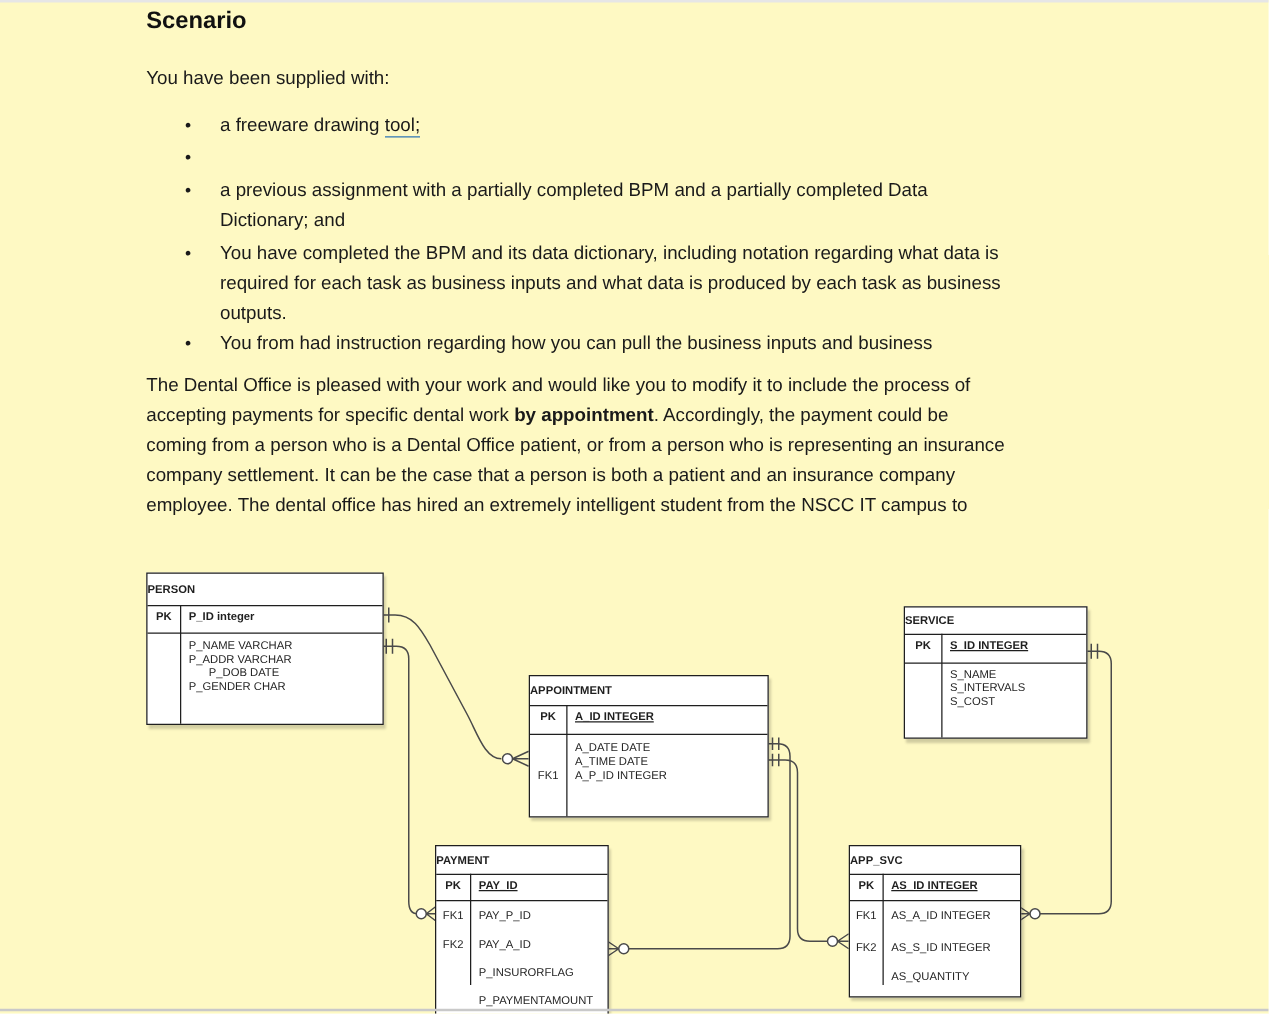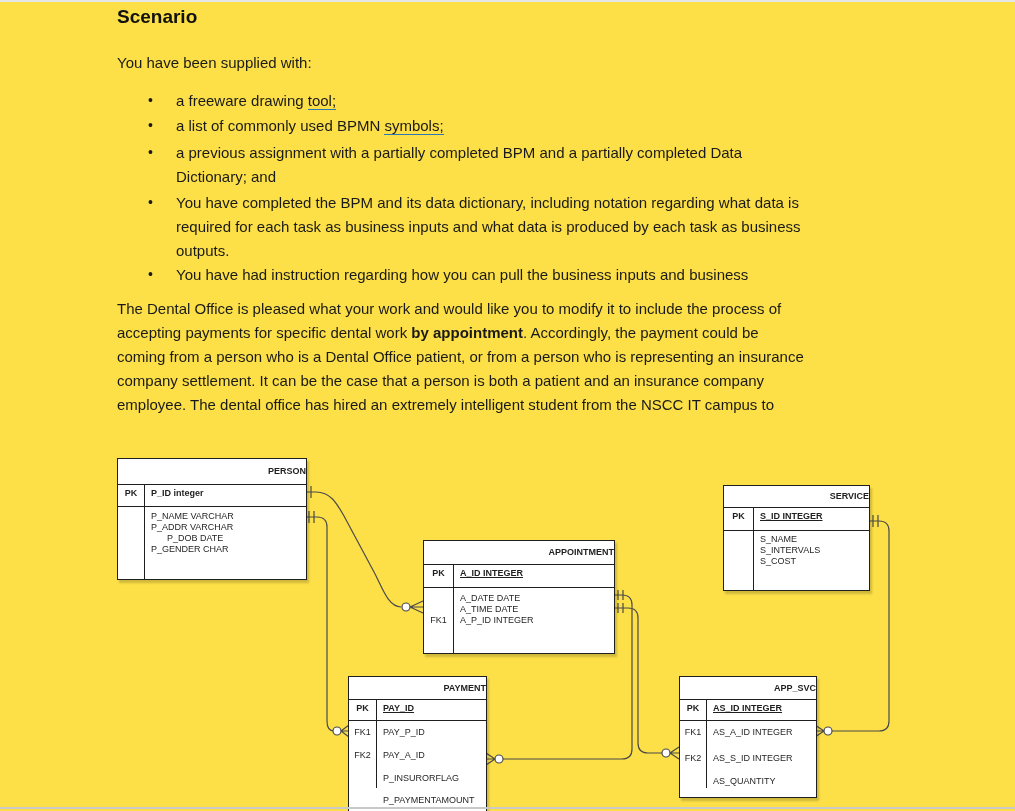--- a/index.html
+++ b/index.html
@@ -1,72 +1,71 @@
 <!DOCTYPE html>
 <html><head>
 <meta charset="utf-8">
 <title>Scenario Document</title>
 <style>
   html,body { margin:0; padding:0; background:#ffffff; }
   .page {
-    position:relative; width:1015px; height:811px; background:#fde047;
+    position:relative; width:1015px; height:811px; background:#fef9c3;
     overflow:hidden; font-family:"Liberation Sans", sans-serif; color:#1a1a1a;
   }
   .page-edge-top { position:absolute; top:0; left:0; right:0; height:2px; background:#e6e6e6; }
   .page-edge-bottom { position:absolute; top:807px; left:0; right:0; height:2px; background:#c9c9c9; }
 
   .h1 { position:absolute; left:117px; top:6px; font-size:19px; font-weight:bold; color:#111; white-space:nowrap; }
   .tl { position:absolute; font-size:15px; line-height:20px; white-space:nowrap; }
   .marker { position:absolute; font-size:14px; }
   .link { border-bottom:1.5px solid #2e75b6; }
   .b { font-weight:bold; }
   .u { text-decoration:underline; }
 
   
   .erd-svg { position:absolute; left:0; top:0; width:1015px; height:811px; pointer-events:none; }
   .entity {
     position:absolute; background:#fff; border:1px solid #1f1f1f;
     box-shadow:2px 3px 2px rgba(0,0,0,0.18);
     font-size:9px; line-height:11px; color:#1f1f1f;
   }
-  .ename { position:absolute; left:0; right:0; text-align:right; font-weight:bold; white-space:nowrap; }
+  .ename { position:absolute; left:0; right:0; text-align:left; font-weight:bold; white-space:nowrap; }
   .hline { position:absolute; left:0; right:0; height:1px; background:#1f1f1f; }
   .vline { position:absolute; width:1px; background:#1f1f1f; }
   .cell { position:absolute; white-space:nowrap; }
   .key  { position:absolute; text-align:center; white-space:nowrap; }
 </style>
 </head>
 <body>
 
 <div class="page">
   <div class="page-edge-top"></div>
 
   <div class="h1">Scenario</div>
 
   <div class="tl" style="left:117px; top:53px">You have been supplied with:</div>
 
   <span class="marker" style="position:absolute; left:148px; top:92px">•</span>
   <div class="tl" style="left:176px; top:91px"><span>a freeware drawing </span><span class="link">tool;</span></div>
 
   <span class="marker" style="position:absolute; left:148px; top:117px">•</span>
-  <div class="tl" style="left:176px; top:116px"><span>a list of commonly used BPMN </span><span class="link">symbols;</span></div>
 
   <span class="marker" style="position:absolute; left:148px; top:144px">•</span>
   <div class="tl" style="left:176px; top:143px">a previous assignment with a partially completed BPM and a partially completed Data</div>
   <div class="tl" style="left:176px; top:167px">Dictionary; and</div>
 
   <span class="marker" style="position:absolute; left:148px; top:194px">•</span>
   <div class="tl" style="left:176px; top:193px">You have completed the BPM and its data dictionary, including notation regarding what data is</div>
   <div class="tl" style="left:176px; top:217px">required for each task as business inputs and what data is produced by each task as business</div>
   <div class="tl" style="left:176px; top:241px">outputs.</div>
 
   <span class="marker" style="position:absolute; left:148px; top:266px">•</span>
-  <div class="tl" style="left:176px; top:265px">You have had instruction regarding how you can pull the business inputs and business</div>
+  <div class="tl" style="left:176px; top:265px">You from had instruction regarding how you can pull the business inputs and business</div>
 
-  <div class="tl" style="left:117px; top:299px">The Dental Office is pleased what your work and would like you to modify it to include the process of</div>
+  <div class="tl" style="left:117px; top:299px">The Dental Office is pleased with your work and would like you to modify it to include the process of</div>
   <div class="tl" style="left:117px; top:323px"><span>accepting payments for specific dental work </span><span class="b">by appointment</span><span>. Accordingly, the payment could be</span></div>
   <div class="tl" style="left:117px; top:347px">coming from a person who is a Dental Office patient, or from a person who is representing an insurance</div>
   <div class="tl" style="left:117px; top:371px">company settlement. It can be the case that a person is both a patient and an insurance company</div>
   <div class="tl" style="left:117px; top:395px">employee. The dental office has hired an extremely intelligent student from the NSCC IT campus to</div>
 
   <svg class="erd-svg" viewBox="0 0 1015 811">
     <g stroke="#4a4a4a" stroke-width="1.2" fill="none">
 
       <g>
         <path d="M 305 492 H 316 C 330 492 336 502 344 516 L 374 572 C 382 587 388 607 401 607"></path>

